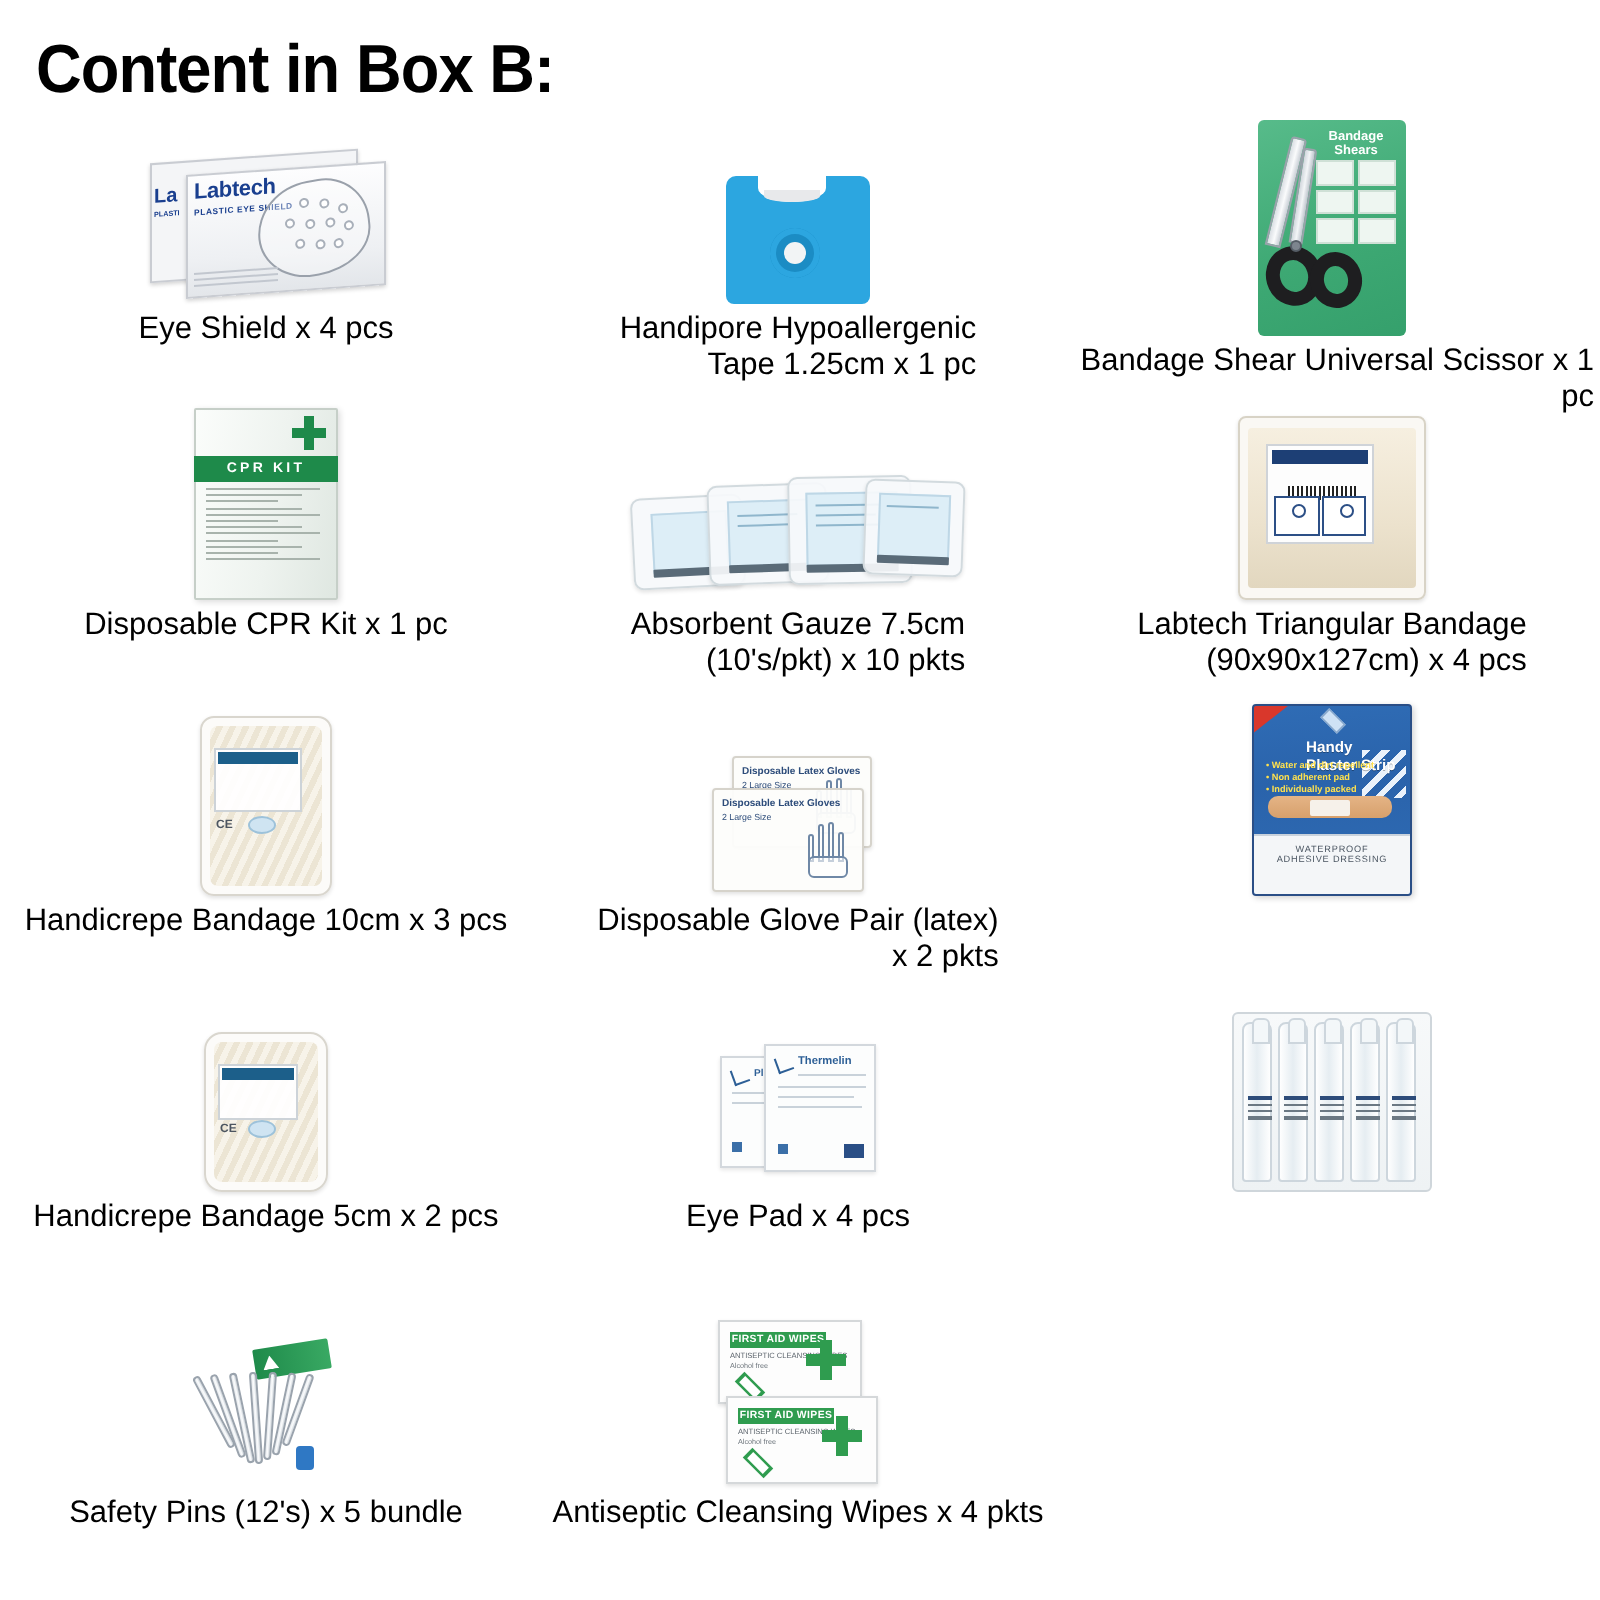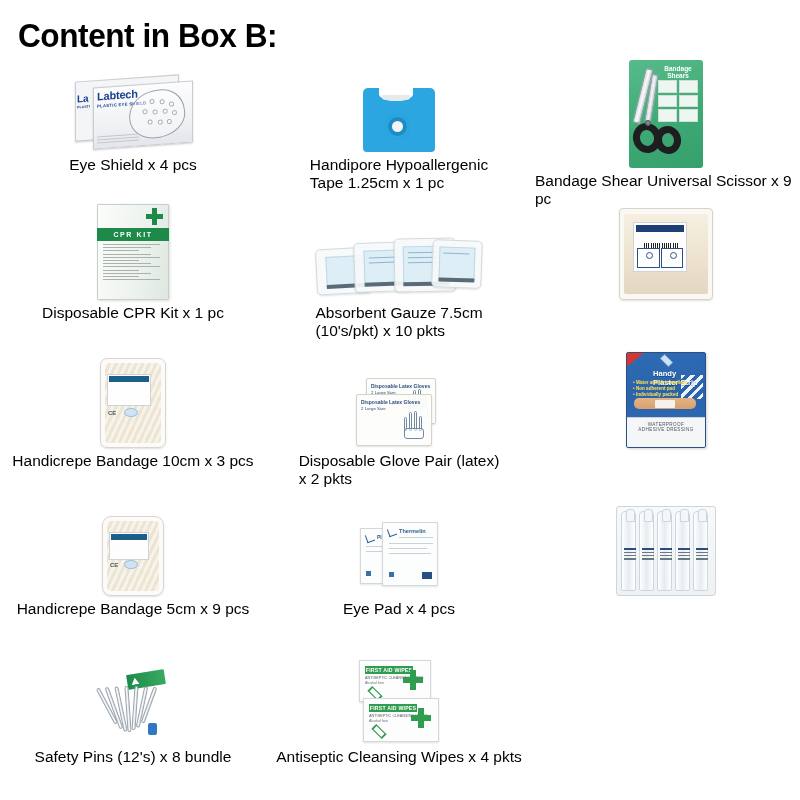--- a/index.html
+++ b/index.html
@@ -44,21 +44,21 @@
   }
   .thumb {
     position: relative;
     height: 92px;
     display: flex;
     align-items: flex-end;
     justify-content: center;
   }
   .cap {
     margin-top: 4px;
-    text-align: left;
+    text-align: right;
     font-size: 15.5px;
     line-height: 1.18;
     color: #000;
     white-space: pre-line;
     max-width: 262px;
   }
 
   
   .art { position: relative; }
 
@@ -352,21 +352,21 @@
               <i></i>
               <i></i>
             </div>
           <div class="sh-blade"></div>
           <div class="sh-blade2"></div>
           <div class="sh-pivot"></div>
           <div class="sh-h1"></div>
           <div class="sh-h2"></div>
         </div>
       </div>
-      <div class="cap">Bandage Shear Universal Scissor x 9 pc</div>
+      <div class="cap">Bandage Shear Universal Scissor x 1 pc</div>
     </div>
 
     <div class="cell">
       <div class="thumb">
         <div class="art cpr">
           <div class="cpr-box"></div>
           <div class="cpr-cross"></div>
           <div class="cpr-band">
               <span>CPR KIT</span>
             </div>
@@ -429,20 +429,22 @@
           <div class="tri-label">
             <div class="tri-lbar"></div>
             <div class="tri-bc"></div>
             <div class="tri-pics">
                 <i></i>
                 <i></i>
               </div>
           </div>
         </div>
       </div>
+      <div class="cap">Labtech Triangular Bandage
+(90x90x127cm) x 4 pcs</div>
     </div>
 
     <div class="cell">
       <div class="thumb">
         <div class="art crepe">
           <div class="cr-bag"></div>
           <div class="cr-roll"></div>
           <div class="cr-label">
               <div class="cr-lbar"></div>
             </div>
@@ -509,21 +511,21 @@
         <div class="art crepe" style="width:62px;height:80px">
           <div class="cr-bag" style="border-radius:9px"></div>
           <div class="cr-roll"></div>
           <div class="cr-label" style="width:40px;height:28px">
               <div class="cr-lbar"></div>
             </div>
           <div class="cr-ce" style="top:46px">CE</div>
           <div class="cr-badge" style="top:44px;left:22px"></div>
         </div>
       </div>
-      <div class="cap">Handicrepe Bandage 5cm x 9 pcs</div>
+      <div class="cap">Handicrepe Bandage 5cm x 2 pcs</div>
     </div>
 
     <div class="cell">
       <div class="thumb">
         <div class="art eyepad">
           <div class="ep" style="left:0;top:6px;width:40px;height:56px">
             <div class="ep-logo"></div>
             <div class="ep-t" style="font-size:5px">Plus</div>
             <div class="ep-l" style="left:5px;top:17px;width:28px"></div>
             <div class="ep-l" style="left:5px;top:22px;width:22px"></div>
@@ -599,21 +601,21 @@
           <div class="pin" style="left:18px;top:18px;height:40px;transform:rotate(-28deg)"></div>
           <div class="pin" style="left:25px;top:18px;height:44px;transform:rotate(-20deg)"></div>
           <div class="pin" style="left:32px;top:18px;height:46px;transform:rotate(-12deg)"></div>
           <div class="pin" style="left:39px;top:18px;height:46px;transform:rotate(-4deg)"></div>
           <div class="pin" style="left:46px;top:18px;height:44px;transform:rotate(4deg)"></div>
           <div class="pin" style="left:53px;top:18px;height:42px;transform:rotate(12deg)"></div>
           <div class="pin" style="left:60px;top:18px;height:38px;transform:rotate(20deg)"></div>
           <div class="pin-blue"></div>
         </div>
       </div>
-      <div class="cap">Safety Pins (12's) x 8 bundle</div>
+      <div class="cap">Safety Pins (12's) x 5 bundle</div>
     </div>
 
     <div class="cell">
       <div class="thumb">
         <div class="art wipes">
           <div class="wp" style="left:2px;top:0;width:72px;height:42px">
             <div class="wp-band">
                 <span>FIRST AID WIPES</span>
               </div>
             <div class="wp-sub">ANTISEPTIC CLEANSING WIPES</div>

